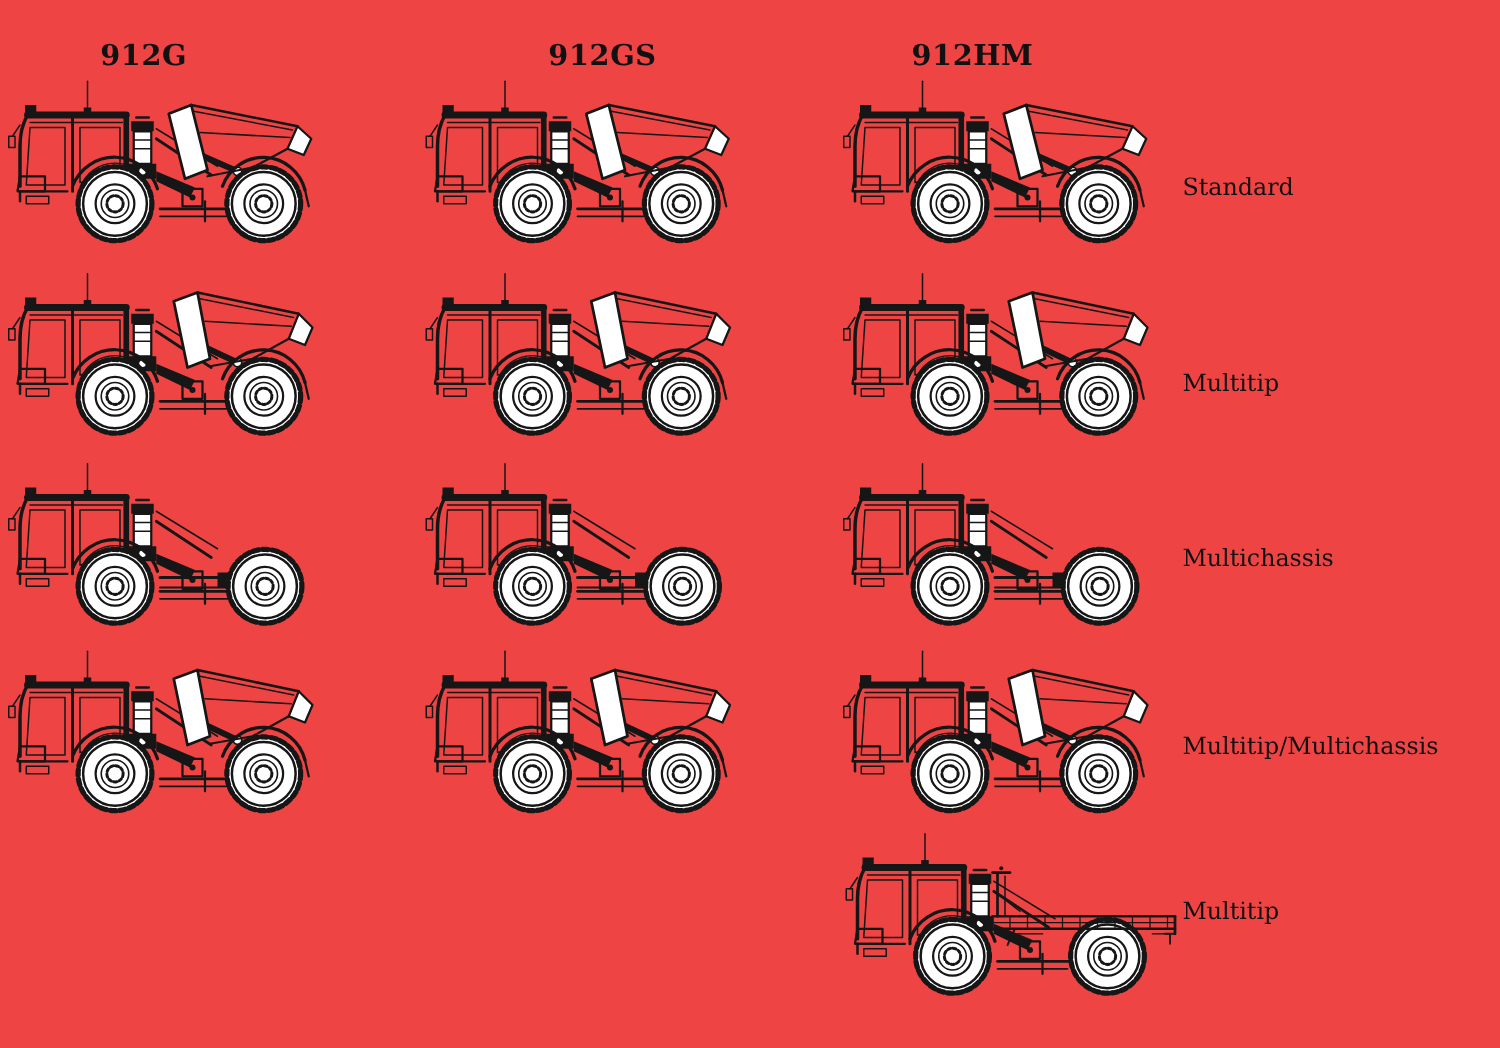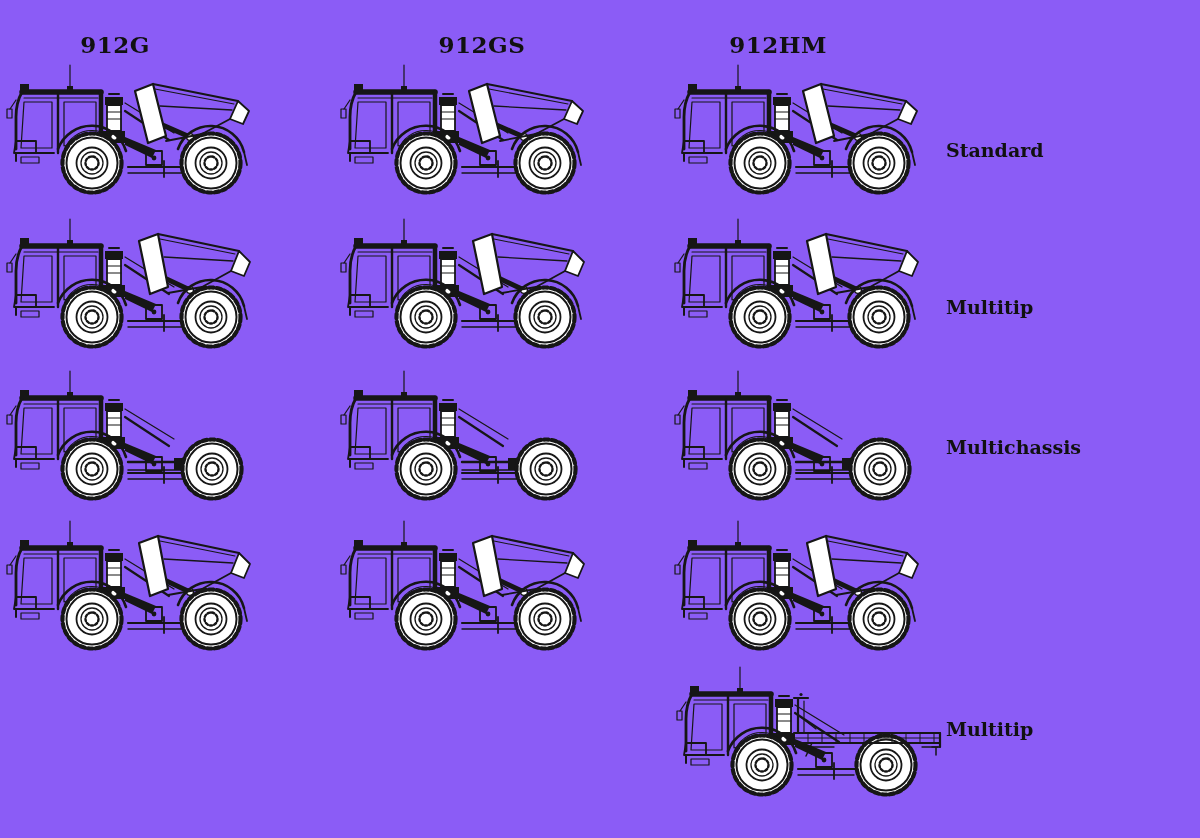--- a/index.html
+++ b/index.html
@@ -1,26 +1,26 @@
 <!DOCTYPE html>
 <html><head>
 <meta charset="utf-8">
 <style>
   html,body{margin:0;padding:0;background:#ffffff;}
   .sheet{
-    position:relative;width:1200px;height:838px;background:#8b5cf6;overflow:hidden;
+    position:relative;width:1200px;height:838px;background:#ef4444;overflow:hidden;
     font-family:"DejaVu Serif","Liberation Serif",serif;color:#111111;
   }
   .col-header{
     position:absolute;top:31px;width:132px;text-align:center;
     font-size:23px;font-weight:bold;letter-spacing:.5px;white-space:nowrap;
   }
   .h1{left:49px}.h2{left:416px}.h3{left:712px}
   .row-label{
-    position:absolute;left:946px;font-size:19px;font-weight:bold;white-space:nowrap;
+    position:absolute;left:946px;font-size:19px;font-weight:normal;white-space:nowrap;
   }
   .lbl-1{top:139px}.lbl-2{top:296px}.lbl-3{top:436px}.lbl-4{top:586px}.lbl-5{top:718px}
   .cell{position:absolute;width:250px;height:140px;}
   .c1{left:6px}.c2{left:340px}.c3{left:674px}
   .r1{top:61px}.r2{top:215px}.r3{top:367px}.r4{top:517px}
   .cell-flatbed{left:676px;top:663px;width:280px;height:140px;}
   svg.truck{display:block;width:100%;height:100%;}
   .defs-store{position:absolute;width:0;height:0;overflow:hidden;}
 </style>
 </head>
@@ -210,20 +210,21 @@
   <div class="cell r4 c2">
     <svg class="truck">
         <use href="#truck-multitip"></use>
       </svg>
   </div>
   <div class="cell r4 c3">
     <svg class="truck">
         <use href="#truck-multitip"></use>
       </svg>
   </div>
+  <div class="row-label lbl-4">Multitip/Multichassis</div>
 
   <div class="cell cell-flatbed">
     <svg class="truck">
         <use href="#truck-flatbed"></use>
       </svg>
   </div>
   <div class="row-label lbl-5">Multitip</div>
 
 </div>
 

